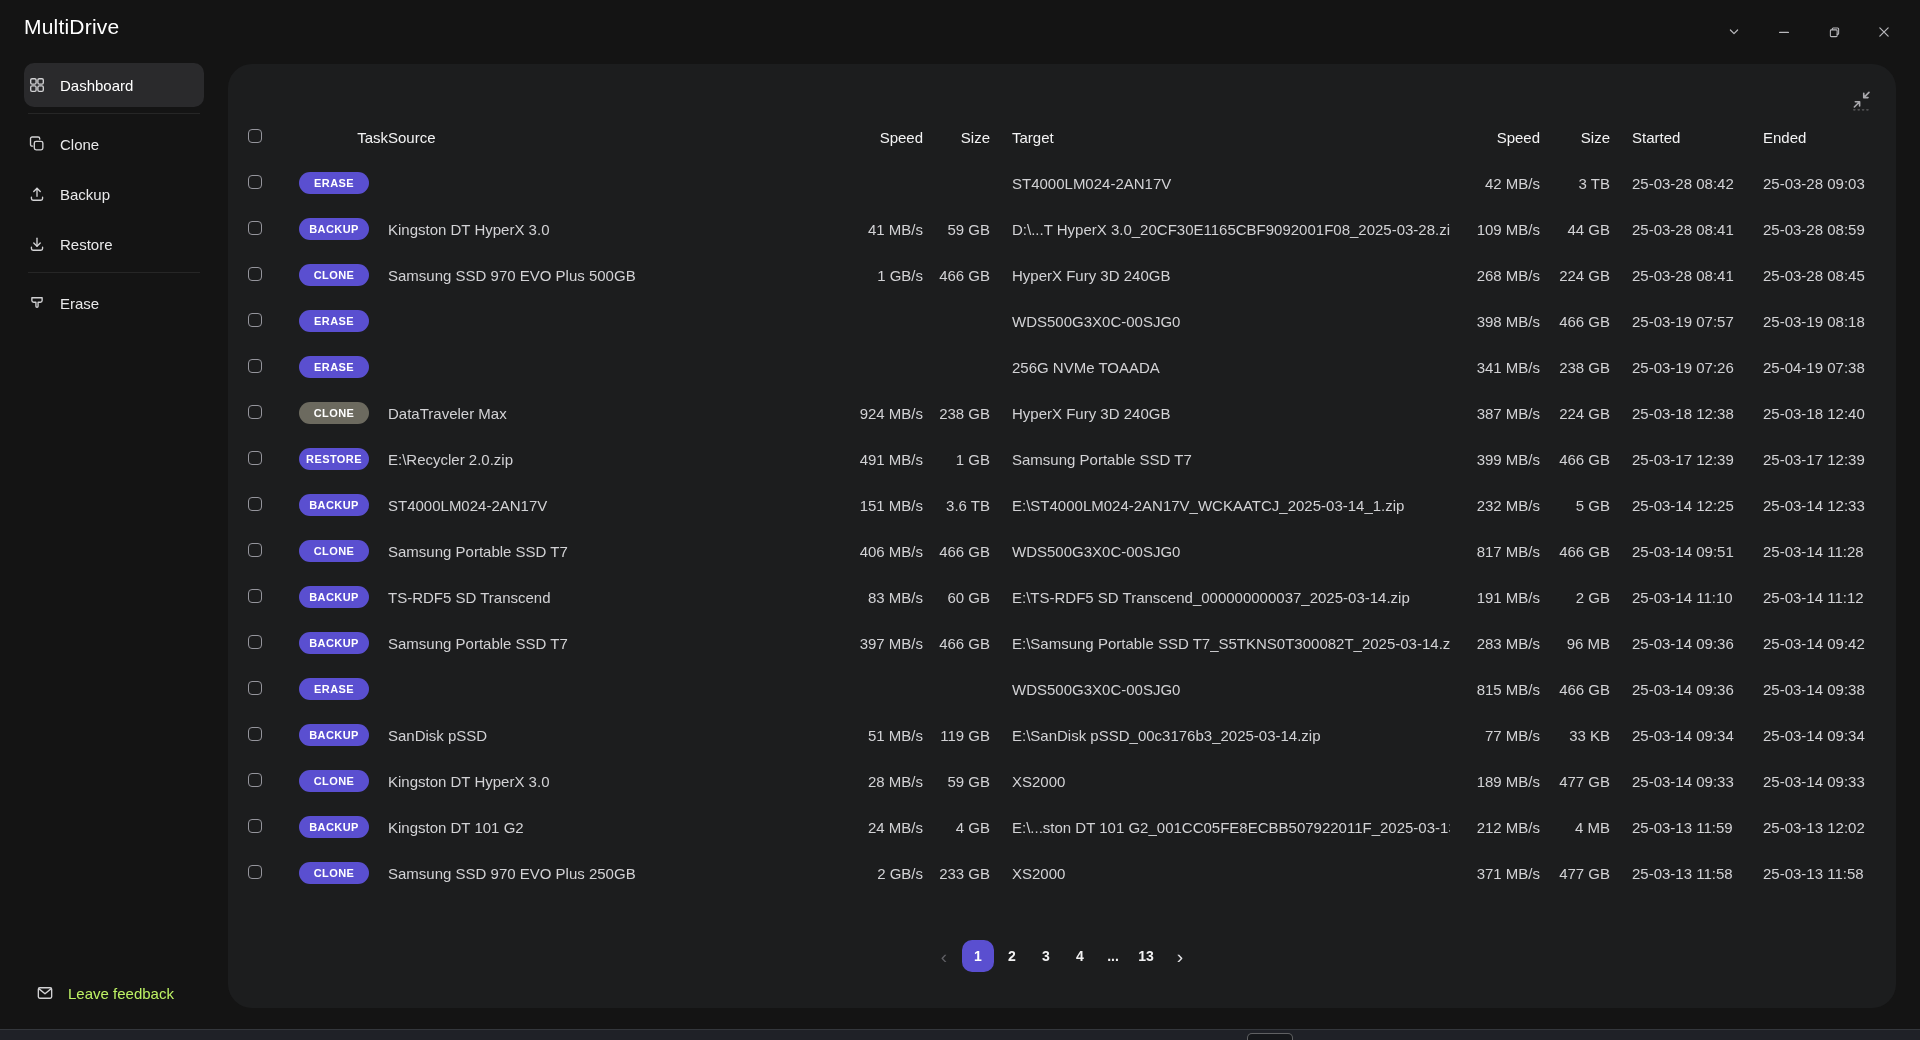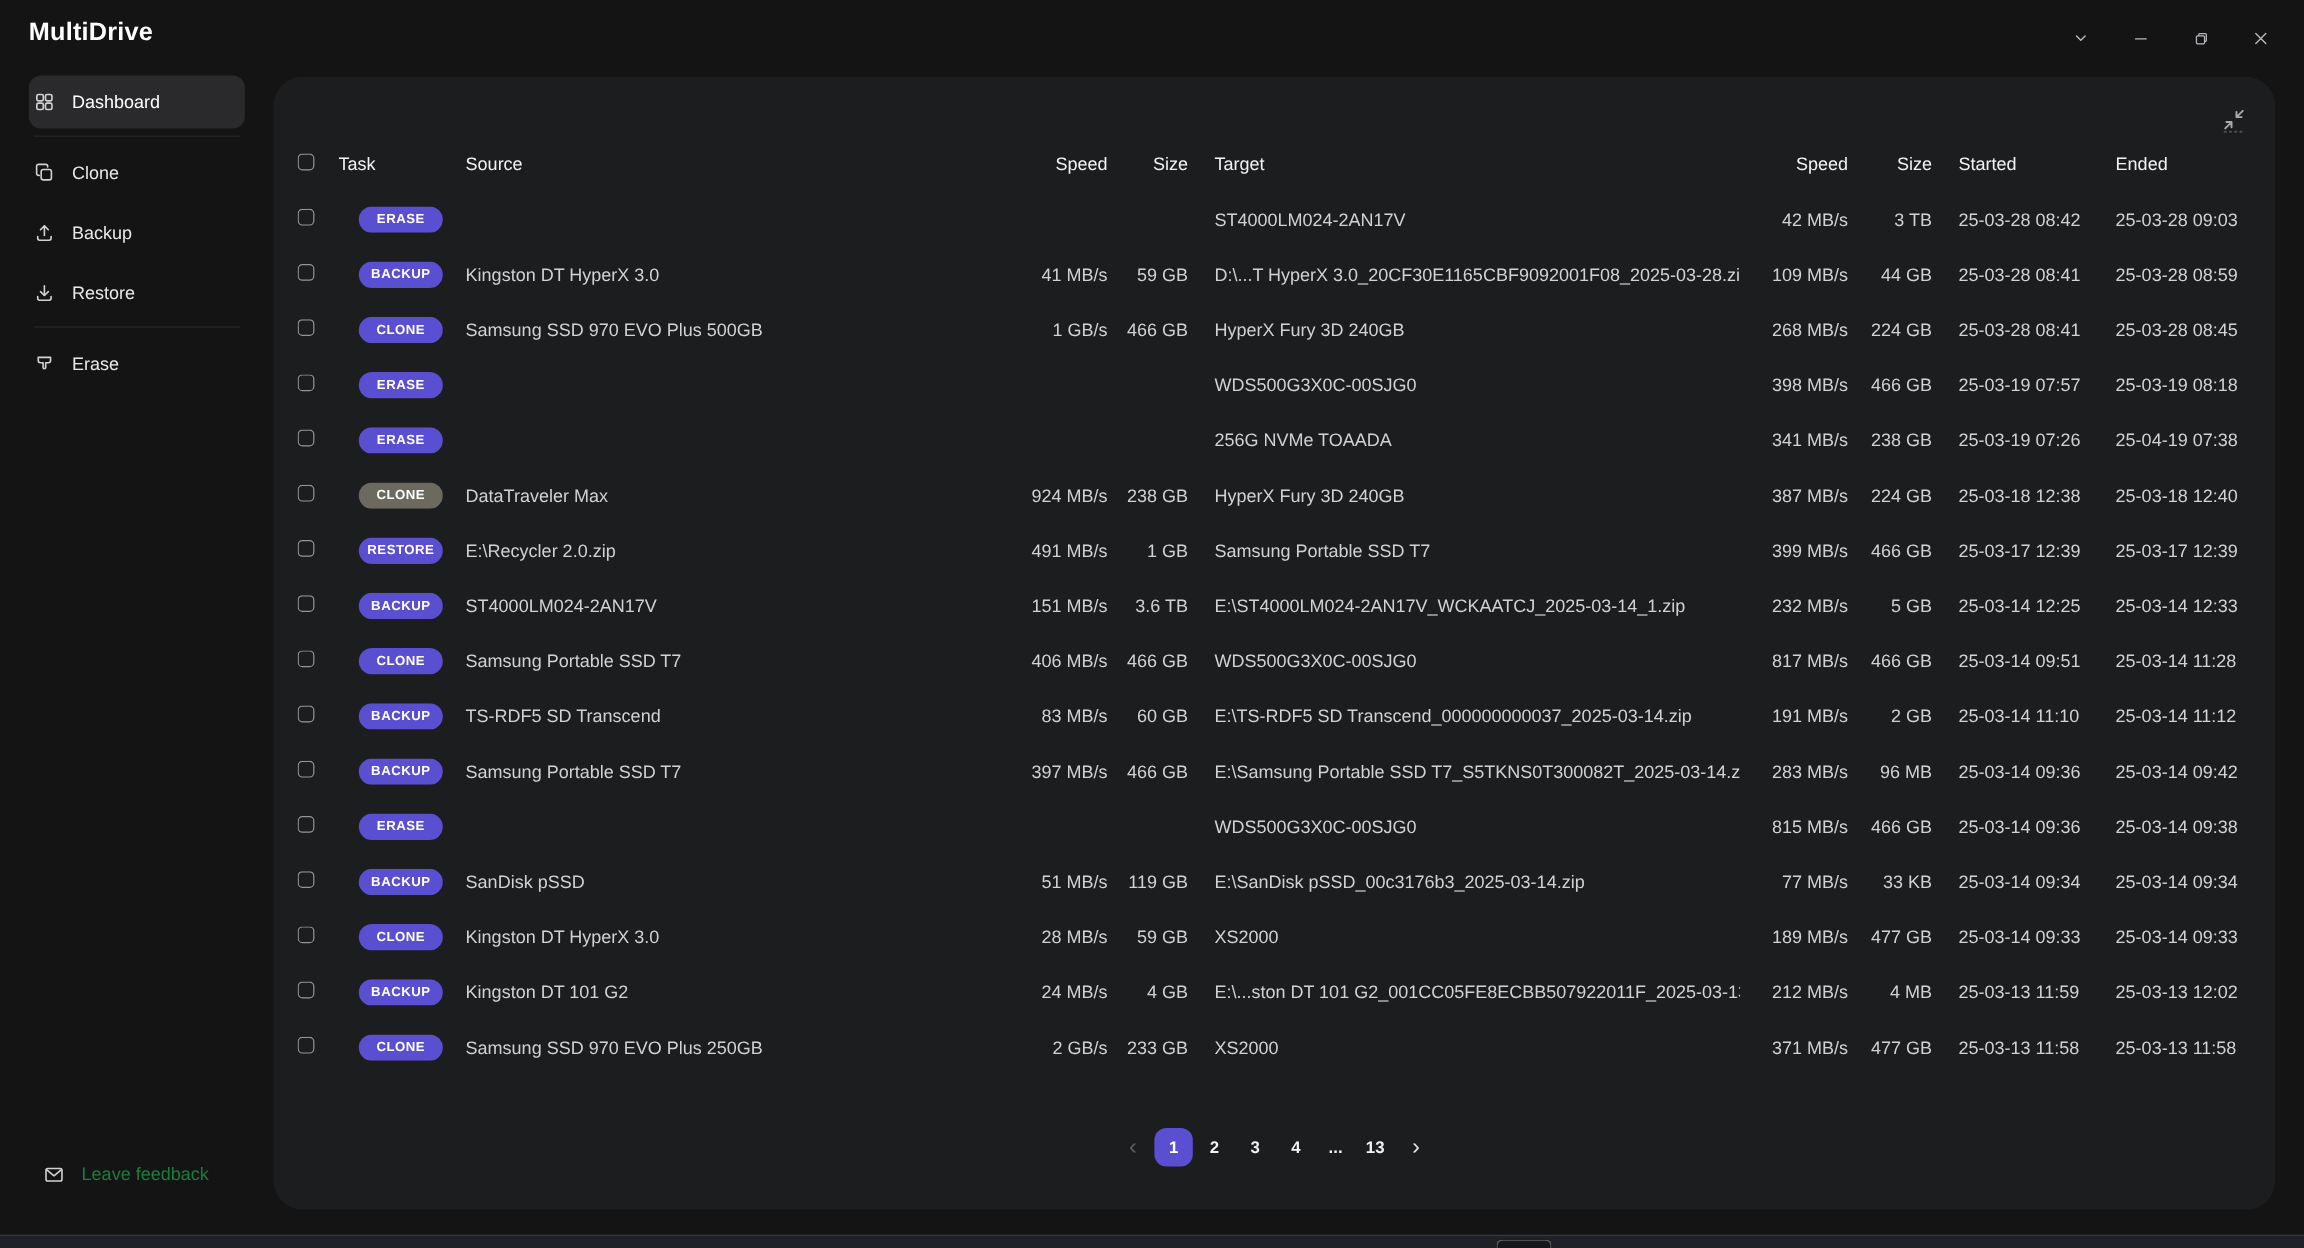--- a/index.html
+++ b/index.html
@@ -13,49 +13,49 @@
   body{
     width:1920px;height:1040px;overflow:hidden;
     background:var(--page-bg);
     font-family:"Liberation Sans",sans-serif;
     color:#d6d6d8;
     -webkit-font-smoothing:antialiased;
   }
   .screen{position:relative;width:1920px;height:1040px}
 
   
-  .app-title{position:absolute;left:24px;top:15px;font-size:21px;font-weight:700;color:#ffffff;letter-spacing:.2px}
+  .app-title{position:absolute;left:24px;top:15px;font-size:21px;font-weight:400;color:#ffffff;letter-spacing:.2px}
   .win-controls{position:absolute;left:1720px;top:18px;display:flex;gap:22px}
   .winbtn{width:28px;height:28px;display:flex;align-items:center;justify-content:center;background:transparent;border:none;color:#b9b9bd;padding:0;cursor:default}
   .winbtn svg{display:block}
 
   
   .sidebar-nav{position:absolute;left:24px;top:63px;width:180px}
   .side-item{height:44px;border-radius:10px;display:flex;align-items:center;gap:14px;padding:0 4px;margin-bottom:6px;color:#e9e9ea;font-size:15px;font-weight:500}
   .side-item.active{background:#2a2a2c;color:#ffffff}
   .sicon{width:18px;height:18px;display:flex;align-items:center;justify-content:center;color:#d2d2d4}
   .sdiv{height:1px;background:rgba(255,255,255,.08);margin:2px 4px 8px 4px}
-  .feedback{position:absolute;left:24px;top:970px;height:32px;display:flex;align-items:flex-start;gap:14px;padding:0 12px;font-size:15px;font-weight:500;color:#15803d}
+  .feedback{position:absolute;left:24px;top:970px;height:32px;display:flex;align-items:flex-end;gap:14px;padding:0 12px;font-size:15px;font-weight:500;color:#bef264}
 
   
   .card{position:absolute;left:228px;top:64px;width:1668px;height:944px;background:var(--card-bg);border-radius:24px}
   .collapse{position:absolute;top:22px;right:20px;width:28px;height:28px;color:#a9a9ad;display:flex;align-items:center;justify-content:center}
 
   
   .table{position:absolute;left:20px;top:50px;width:1628px}
   .trow{
     display:grid;
     grid-template-columns:34px 106px 436px 99px 67px 460px 90px 70px 131px 135px;
     align-items:center;height:46px;font-size:15px;color:#d2d2d5;
   }
   .thead{color:#f3f3f4;font-weight:500}
   .cell{white-space:nowrap;overflow:hidden}
   .cell.num{text-align:right}
   .cell.pad{padding-left:22px}
-  .cell.ctr{text-align:left}
+  .cell.ctr{text-align:right}
   .cb{display:inline-block;width:14px;height:14px;border:1.5px solid #95959c;border-radius:4px;background:transparent}
   .badge{
     display:inline-block;width:70px;height:22px;line-height:22px;margin-left:17px;
     border-radius:11px;background:var(--accent);color:#fff;
     font-size:11px;font-weight:700;text-align:center;letter-spacing:.4px;
   }
   .badge.muted{background:var(--muted)}
   .badge:empty{display:none}
 
   

